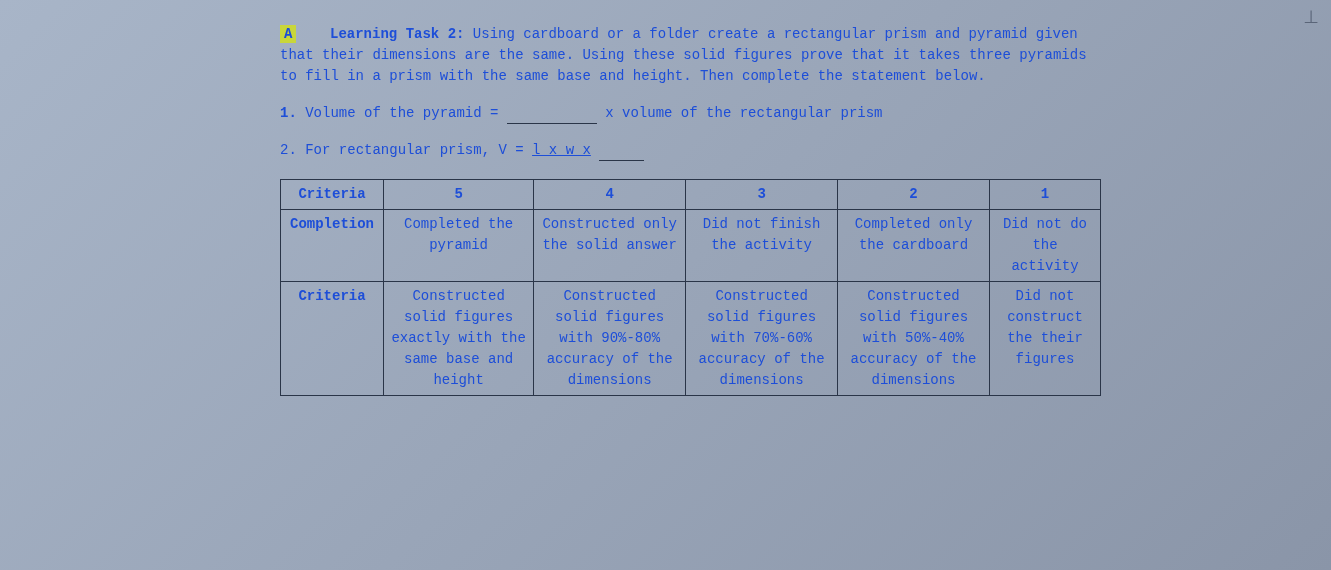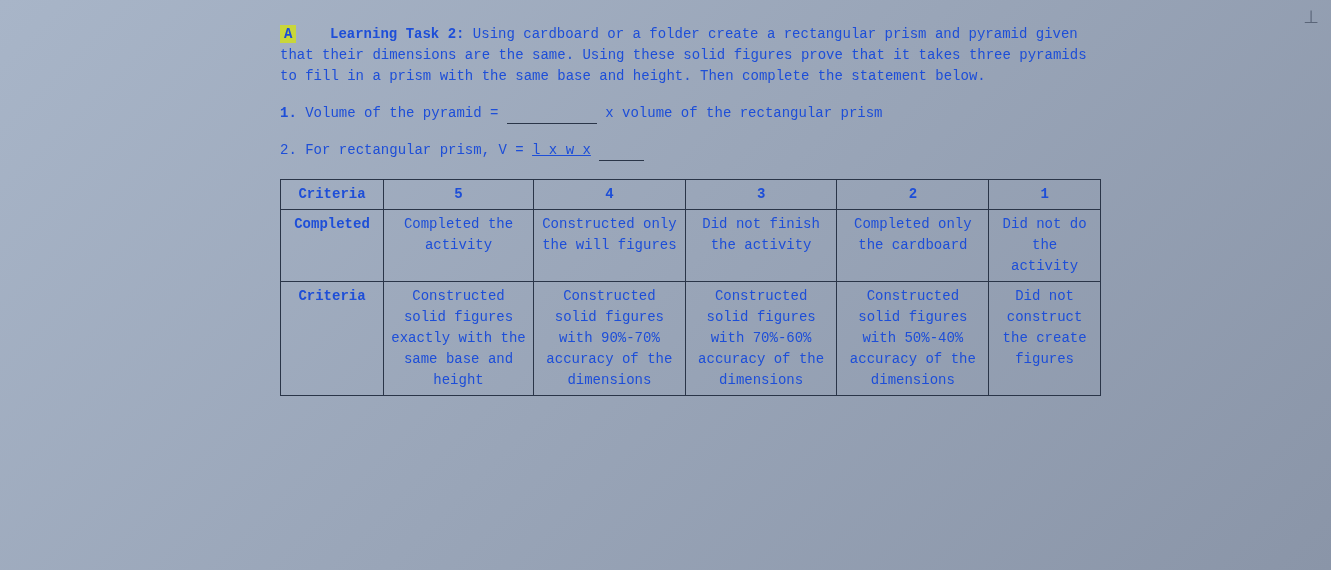--- a/index.html
+++ b/index.html
@@ -114,31 +114,31 @@
         <th class="criteria-col">Criteria</th>
         <th class="score-col">5</th>
         <th class="score-col">4</th>
         <th class="score-col">3</th>
         <th class="score-col">2</th>
         <th class="score-col">1</th>
       </tr>
     </thead>
     <tbody>
       <tr>
-        <td class="criteria-col">Completed</td>
-        <td>Completed the activity</td>
-        <td>Constructed only the will figures</td>
+        <td class="criteria-col">Completion</td>
+        <td>Completed the pyramid</td>
+        <td>Constructed only the solid answer</td>
         <td>Did not finish the activity</td>
         <td>Completed only the cardboard</td>
         <td>Did not do the activity</td>
       </tr>
       <tr>
         <td class="criteria-col">Criteria</td>
         <td>Constructed solid figures exactly with the same base and height</td>
-        <td>Constructed solid figures with 90%-70% accuracy of the dimensions</td>
+        <td>Constructed solid figures with 90%-80% accuracy of the dimensions</td>
         <td>Constructed solid figures with 70%-60% accuracy of the dimensions</td>
         <td>Constructed solid figures with 50%-40% accuracy of the dimensions</td>
-        <td>Did not construct the create figures</td>
+        <td>Did not construct the their figures</td>
       </tr>
     </tbody>
   </table>
 
 </div>
 
 </body></html>

